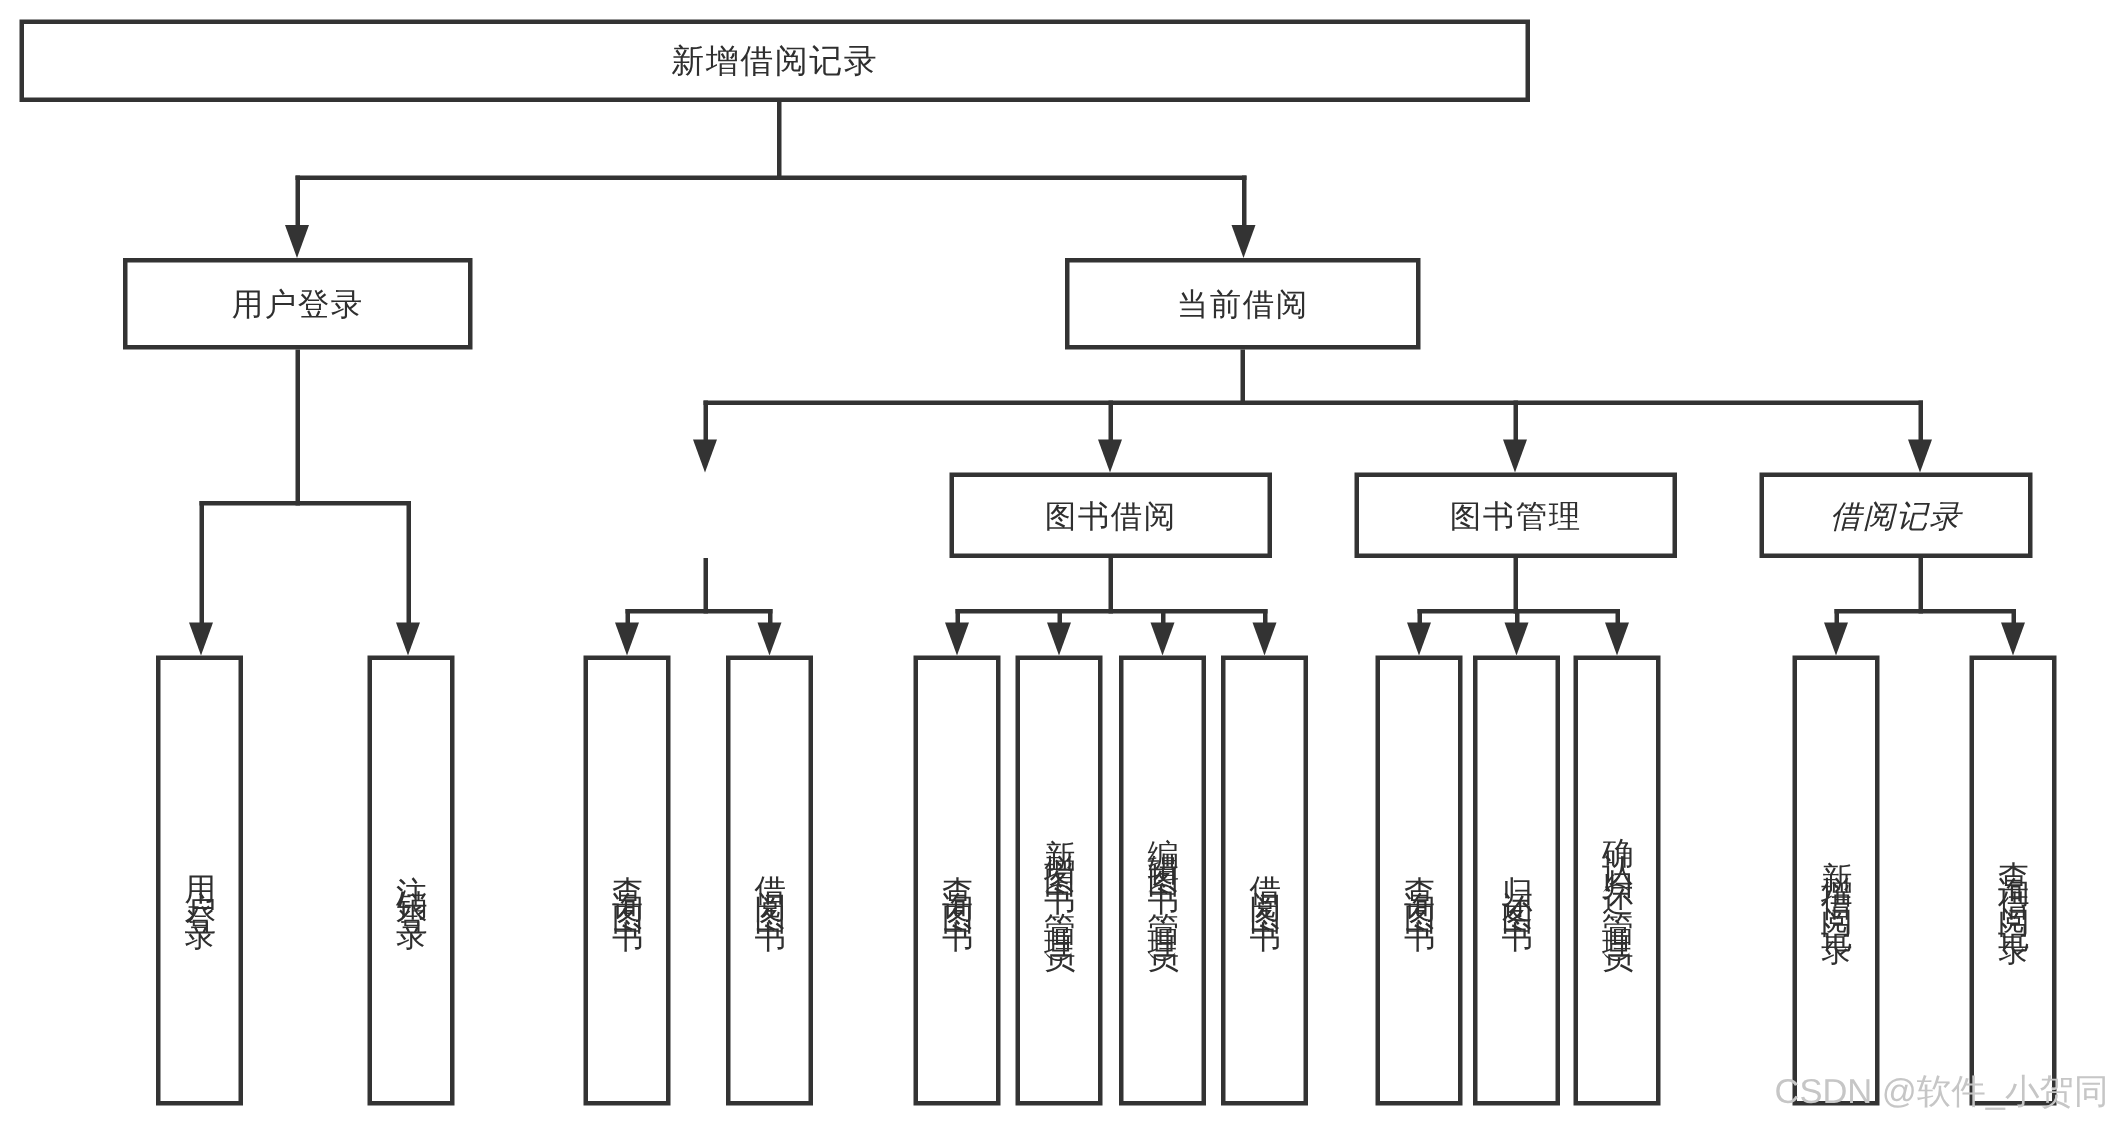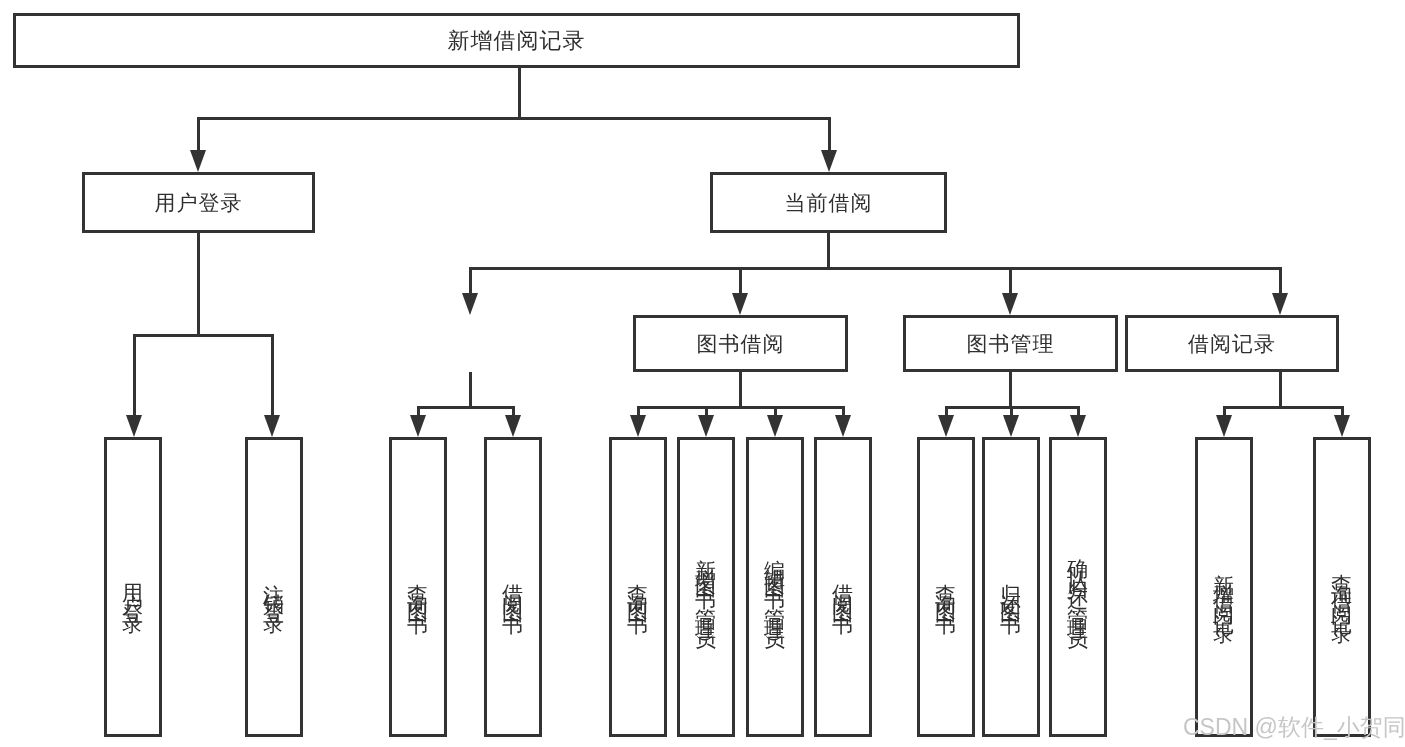--- a/index.html
+++ b/index.html
@@ -116,21 +116,21 @@
     <div class="vline" style="left:739px; top:267px; height:28px;"></div>
     <div class="arrow" style="left:732px; top:293px;"></div>
     <div class="vline" style="left:1009px; top:267px; height:28px;"></div>
     <div class="arrow" style="left:1002px; top:293px;"></div>
     <div class="vline" style="left:1279px; top:267px; height:28px;"></div>
     <div class="arrow" style="left:1272px; top:293px;"></div>
   </div>
 
   <div class="box" style="left:633px; top:315px; width:215px; height:57px;">图书借阅</div>
   <div class="box" style="left:903px; top:315px; width:215px; height:57px;">图书管理</div>
-  <div class="box" style="left:1125px; top:315px; width:214px; height:57px;">借阅记录</div>
+  <div class="box" style="left:1173px; top:315px; width:182px; height:57px;font-style:italic;">借阅记录</div>
 
   <div>
     <div class="vline" style="left:469px; top:372px; height:37px;"></div>
     <div class="hline" style="left:417px; top:406px; width:98px;"></div>
     <div class="vline" style="left:417px; top:406px; height:11px;"></div>
     <div class="arrow" style="left:410px; top:415px;"></div>
     <div class="vline" style="left:512px; top:406px; height:11px;"></div>
     <div class="arrow" style="left:505px; top:415px;"></div>
   </div>
 

